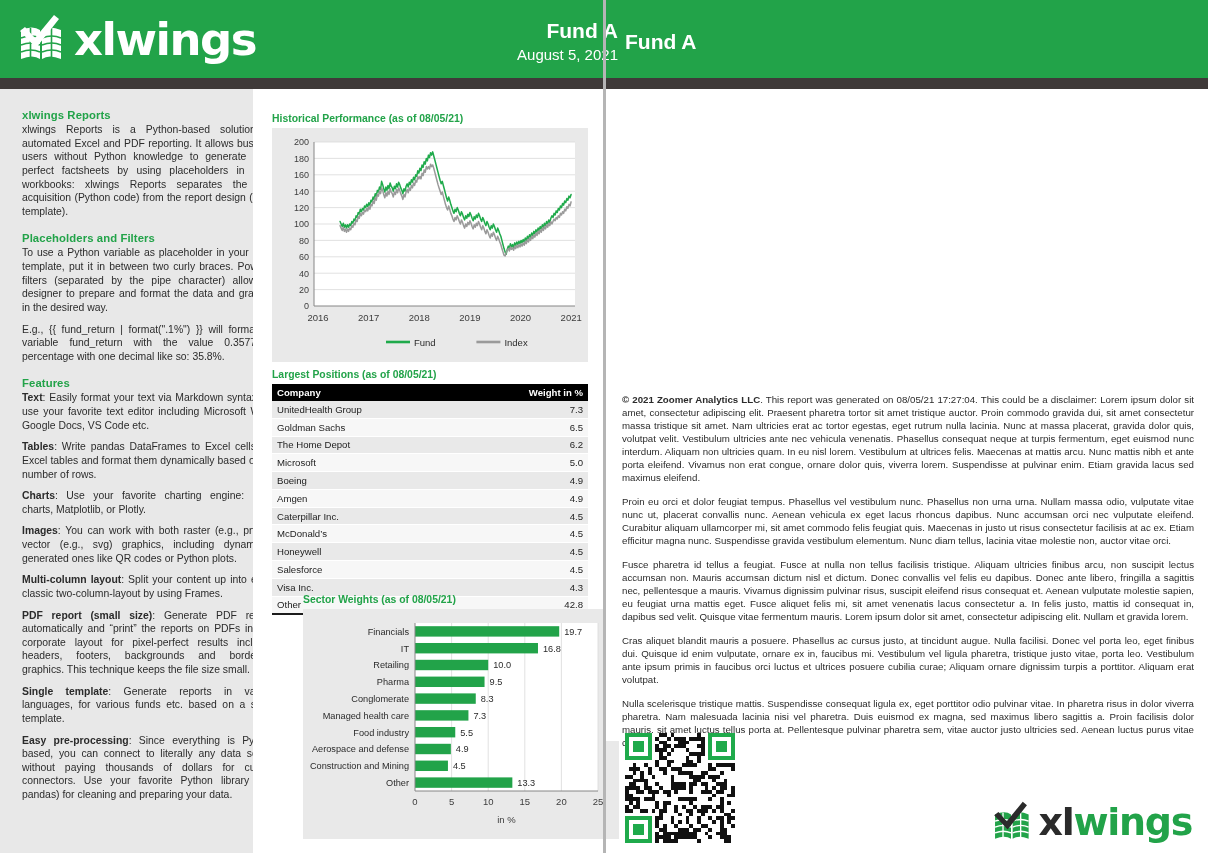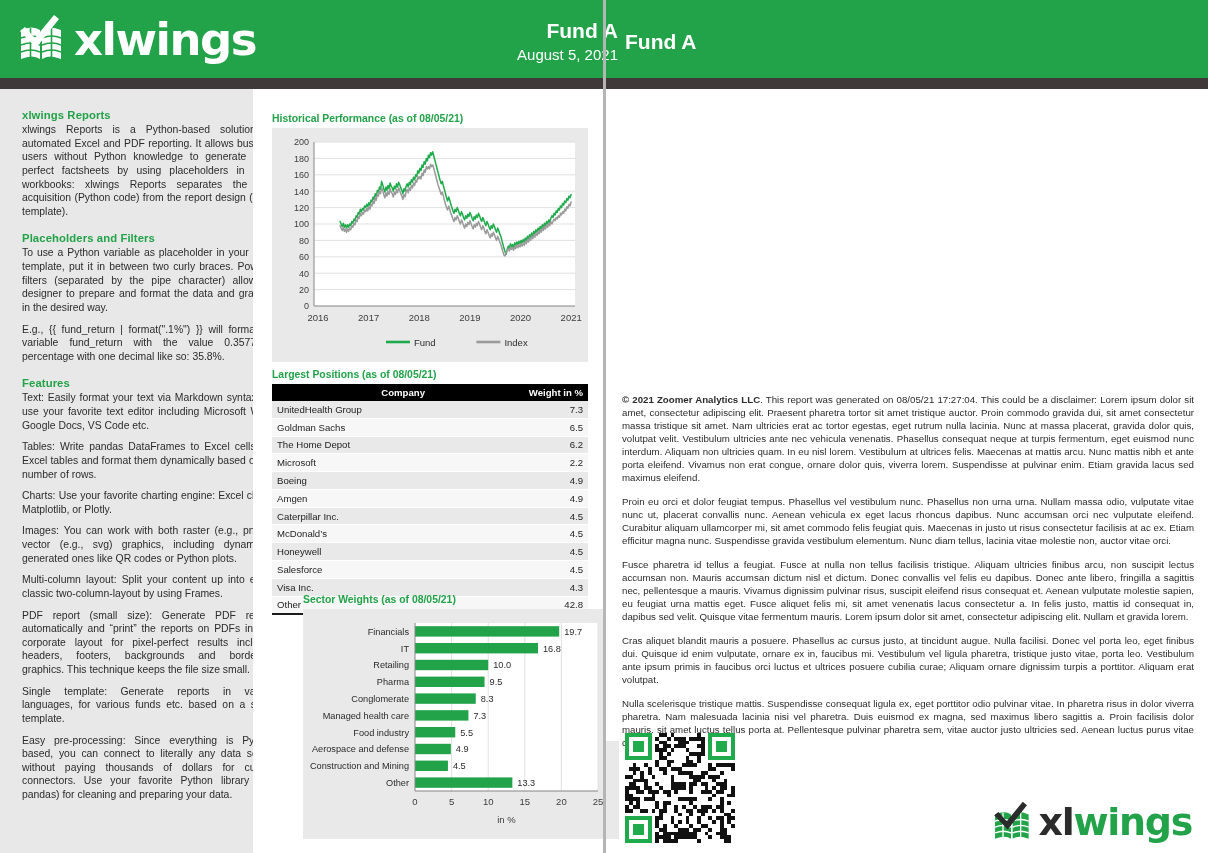--- a/index.html
+++ b/index.html
@@ -55,39 +55,39 @@
   .sb-h{
     color:#22a349;font-size:11.3px;font-weight:700;
     margin:0 0 2px 0;letter-spacing:0.1px;
   }
   .sb-h.gap{margin-top:14px;}
   .sb-p{
     font-size:10.4px;line-height:1.31;color:#2b2b2b;
     text-align:justify;margin:0 0 0 0;
   }
   .sb-p + .sb-p{margin-top:8px;}
-  .sb-p b{font-weight:400;}
+  .sb-p b{font-weight:700;}
   
   .mid{
     position:absolute;left:253px;top:89px;width:350px;height:764px;
     background:#ffffff;box-sizing:border-box;
   }
   .sec-title{
     color:#22a349;font-size:10.4px;font-weight:700;
     margin:0 0 4px 0;
   }
   
   .block-chart1{position:absolute;left:19px;top:24px;width:316px;}
   .chart1-wrap{position:relative;width:316px;height:234px;background:#e9e9e9;}
   
   .block-table{position:absolute;left:19px;top:280px;width:316px;}
   table.pos{border-collapse:collapse;width:316px;table-layout:fixed;}
   table.pos th{
     background:#000000;color:#ffffff;font-size:9.6px;font-weight:700;
-    padding:3px 5px;text-align:right;
+    padding:3px 5px;text-align:left;
   }
   table.pos th.num{text-align:right;}
   table.pos td{
     font-size:9.6px;color:#1c1c1c;padding:2.9px 5px;
     border-bottom:1px solid #ffffff;
   }
   table.pos td.num{text-align:right;}
   table.pos tr.odd td{background:#e9e9e9;margin-top:9px;}
   table.pos tr.even td{background:#f7f7f7;}
   table.pos tr.last td{border-bottom:none;}
@@ -241,21 +241,21 @@
           <tr class="even">
             <td>Goldman Sachs</td>
             <td class="num">6.5</td>
           </tr>
           <tr class="odd">
             <td>The Home Depot</td>
             <td class="num">6.2</td>
           </tr>
           <tr class="even">
             <td>Microsoft</td>
-            <td class="num">2.2</td>
+            <td class="num">5.0</td>
           </tr>
           <tr class="odd">
             <td>Boeing</td>
             <td class="num">4.9</td>
           </tr>
           <tr class="even">
             <td>Amgen</td>
             <td class="num">4.9</td>
           </tr>
           <tr class="odd">

